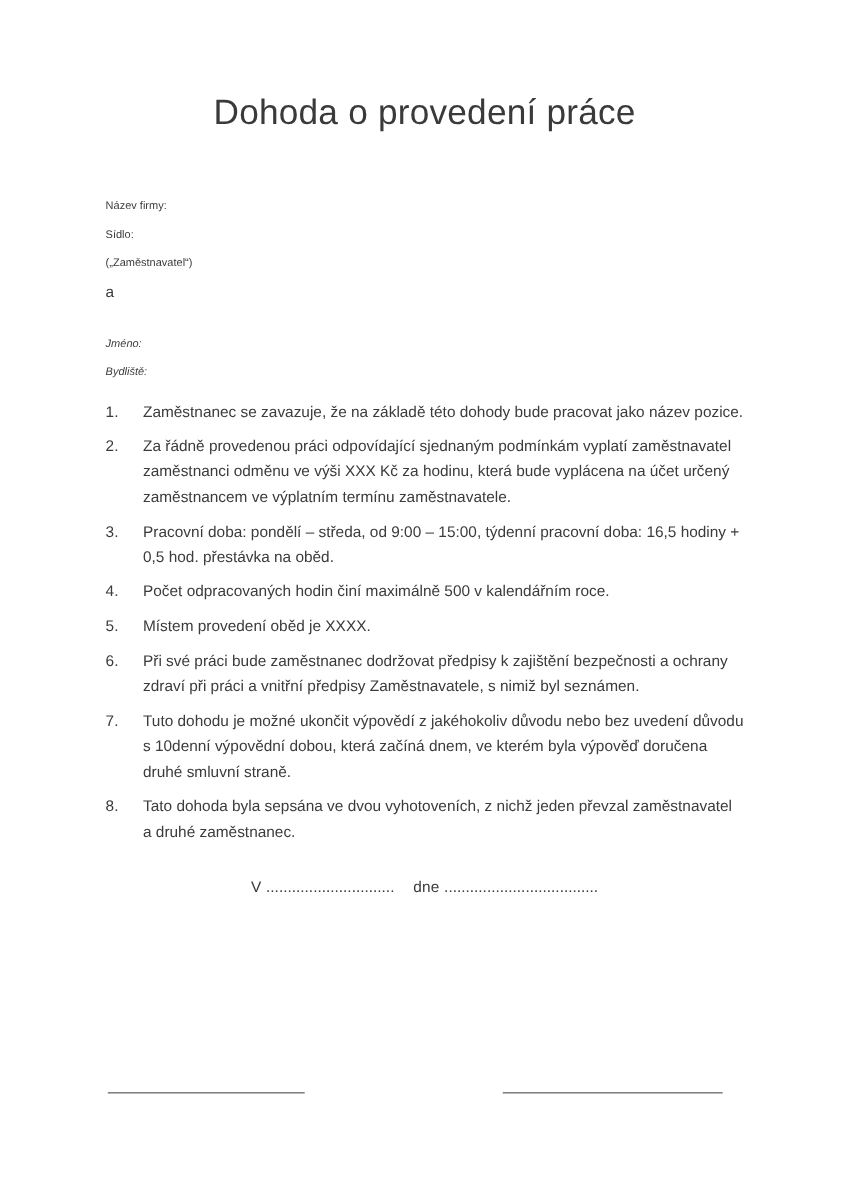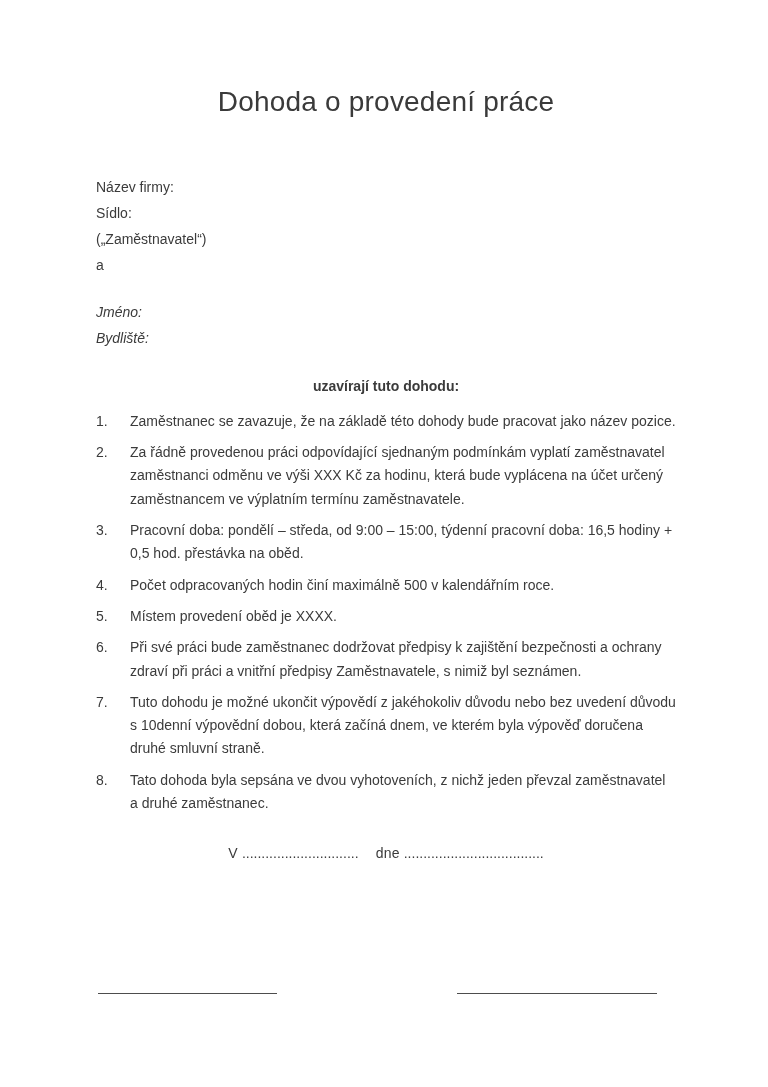--- a/index.html
+++ b/index.html
@@ -10,32 +10,32 @@
     height: 1087px;
     background: #ffffff;
     color: #3b3b3b;
     font-family: "Liberation Sans", "DejaVu Sans", sans-serif;
     overflow: hidden;
   }
   .content { padding: 0 92px 0 96px; }
   .title {
     margin: 0;
     padding-top: 84px;
-    font-size: 28px;
+    font-size: 32px;
     line-height: 36px;
     font-weight: 400;
     text-align: center;
     color: #3a3a3a;
     letter-spacing: 0.2px;
   }
   .party-block { margin-top: 56px; }
   .party-block.employee { margin-top: 24px; font-style: italic; }
   .field-line {
     margin: 0 0 2.7px 0;
-    font-size: 14px;
+    font-size: 10px;
     line-height: 23.3px;
   }
   .conjunction {
     margin: 1px 0 0 0;
     font-size: 14px;
     line-height: 23.3px;
   }
   .section-heading {
     margin: 24px 0 0 0;
     font-size: 14px;
@@ -84,21 +84,20 @@
       <p class="field-line">(„Zaměstnavatel“)</p>
     </div>
 
     <p class="conjunction">a</p>
 
     <div class="party-block employee">
       <p class="field-line">Jméno:</p>
       <p class="field-line">Bydliště:</p>
     </div>
 
-    <p class="section-heading">uzavírají tuto dohodu:</p>
 
     <div class="clauses">
       <div class="clause">
         <span class="clause-number">1.</span>
         <span class="clause-text">Zaměstnanec se zavazuje, že na základě této dohody bude pracovat jako název pozice.</span>
       </div>
       <div class="clause">
         <span class="clause-number">2.</span>
         <span class="clause-text">Za řádně provedenou práci odpovídající sjednaným podmínkám vyplatí zaměstnavatel zaměstnanci odměnu ve výši XXX Kč za hodinu, která bude vyplácena na účet určený zaměstnancem ve výplatním termínu zaměstnavatele.</span>
       </div>

